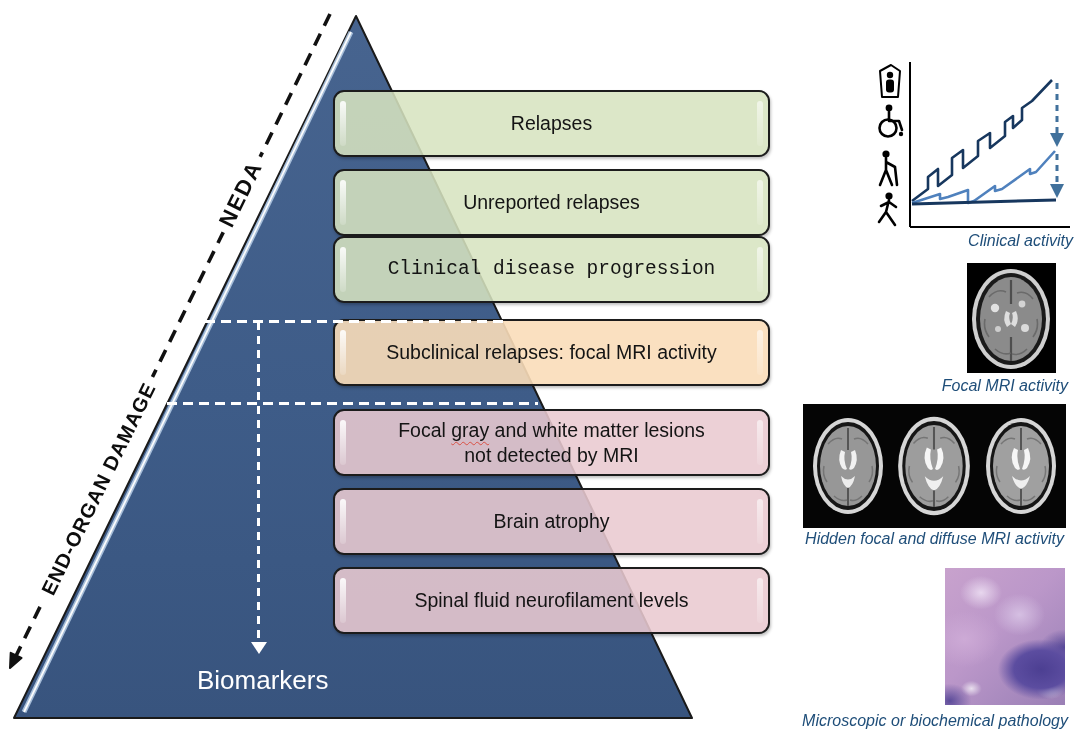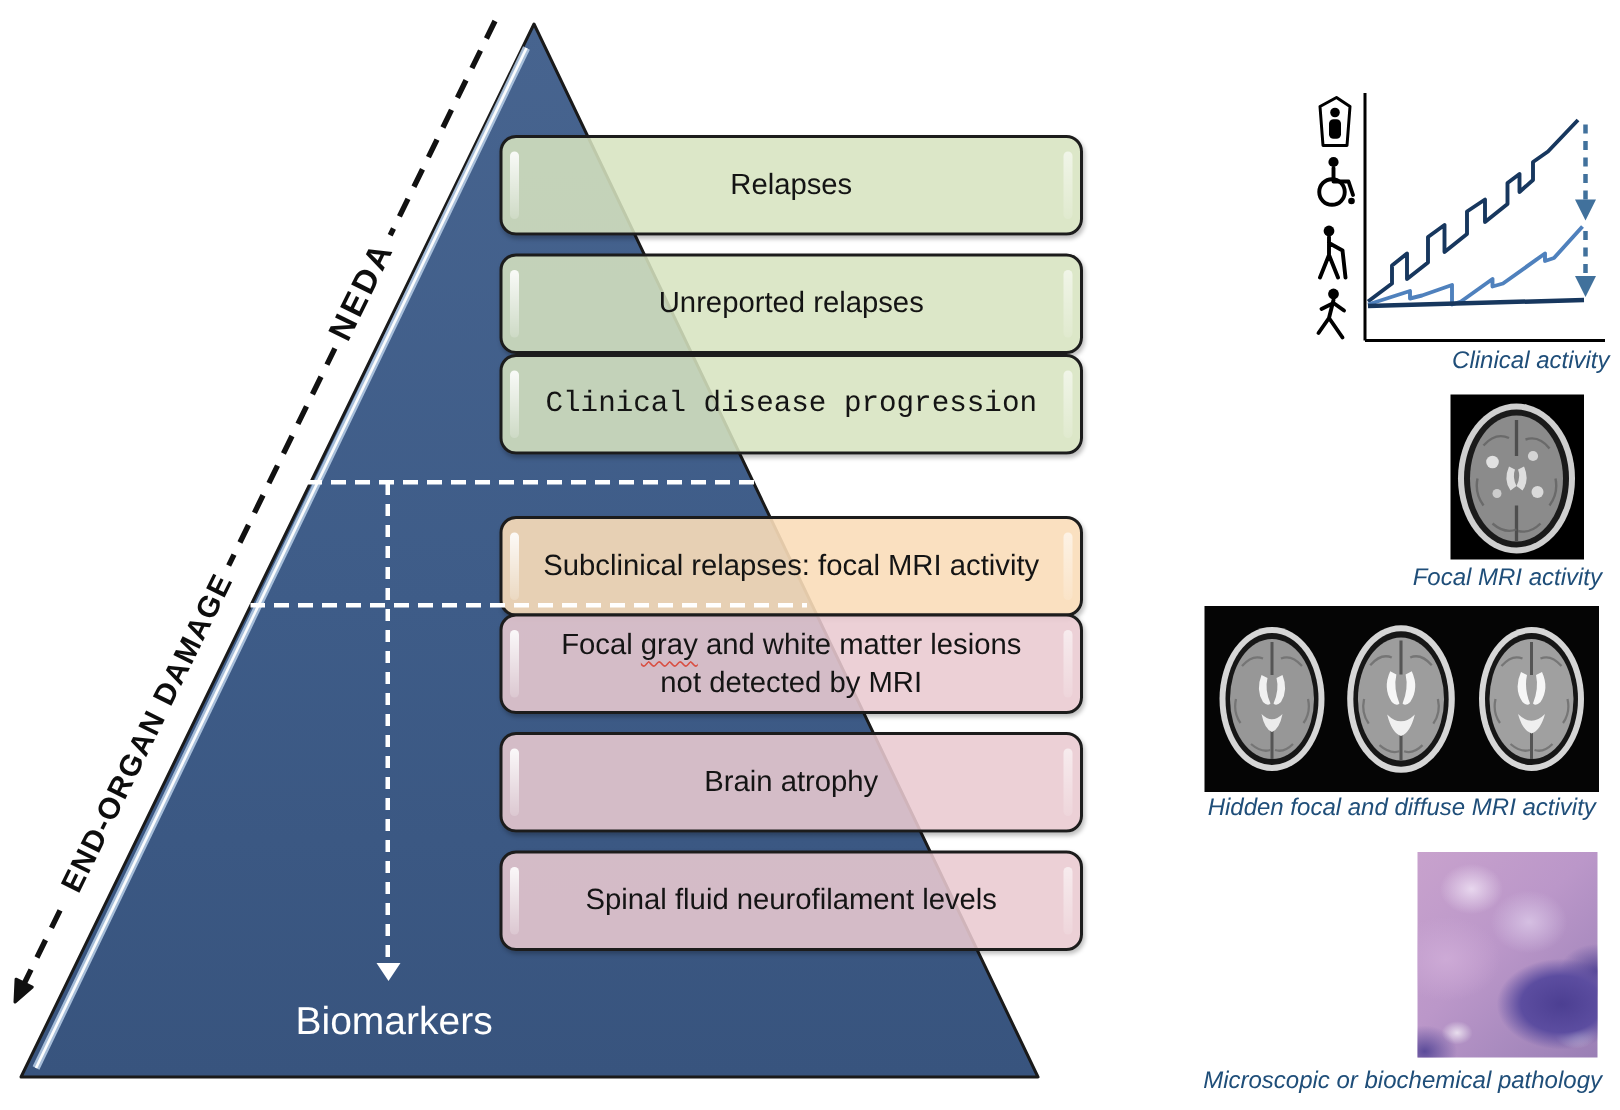--- a/index.html
+++ b/index.html
@@ -8,33 +8,33 @@
 
   
   .pyramid-svg{position:absolute;left:0;top:0;z-index:1;}
 
   .edge-label{position:absolute;z-index:2;transform:translate(-50%,-50%) rotate(-63.8deg);
     background:#ffffff;color:#0d0d0d;font-weight:bold;white-space:nowrap;padding:1px 7px;}
   .edge-label.neda{left:241px;top:194px;font-size:22px;letter-spacing:2px;}
   .edge-label.eod{left:99px;top:489px;font-size:20px;letter-spacing:1px;}
 
   
-  .level{position:absolute;left:333px;width:389px;height:67px;z-index:3;
+  .level{position:absolute;left:333px;width:437px;height:67px;z-index:3;
     border:2px solid #1c1c1c;border-radius:11px;box-sizing:border-box;
     display:flex;align-items:center;justify-content:center;text-align:center;
     font-size:19.5px;color:#141414;line-height:1.25;
     box-shadow:1px 2px 3px rgba(0,0,0,.25);}
   .level::before,.level::after{content:"";position:absolute;top:9px;bottom:9px;width:6px;border-radius:5px;
     background:linear-gradient(to bottom,rgba(255,255,255,.9),rgba(255,255,255,.18));}
   .level::before{left:5px;}
   .level::after{right:5px;opacity:.65;}
   .level.green{background:rgba(215,227,192,.87);}
   .level.orange{background:rgba(249,221,185,.9);}
   .level.pink{background:rgba(233,201,208,.88);align-items:center;}
-  .lv1{top:90px;} .lv2{top:169px;} .lv3{top:236px;font-family:Liberation Mono, monospace;} .lv4{top:344px;}
+  .lv1{top:90px;} .lv2{top:169px;} .lv3{top:236px;font-family:Liberation Mono, monospace;} .lv4{top:319px;}
   .lv5{top:409px;} .lv6{top:488px;} .lv7{top:567px;}
   .squiggle{text-decoration-line:underline;text-decoration-style:wavy;text-decoration-color:#d94f43;
     text-decoration-thickness:1px;text-underline-offset:4px;}
 
   
   .hdash{position:absolute;height:3px;z-index:4;
     background:repeating-linear-gradient(90deg,#ffffff 0 10px,rgba(255,255,255,0) 10px 16px);}
   .hdash.one{left:205px;top:320px;width:301px;}
   .hdash.two{left:167px;top:402px;width:371px;}
   .vdash{position:absolute;width:3px;z-index:4;left:257px;top:322px;height:320px;

